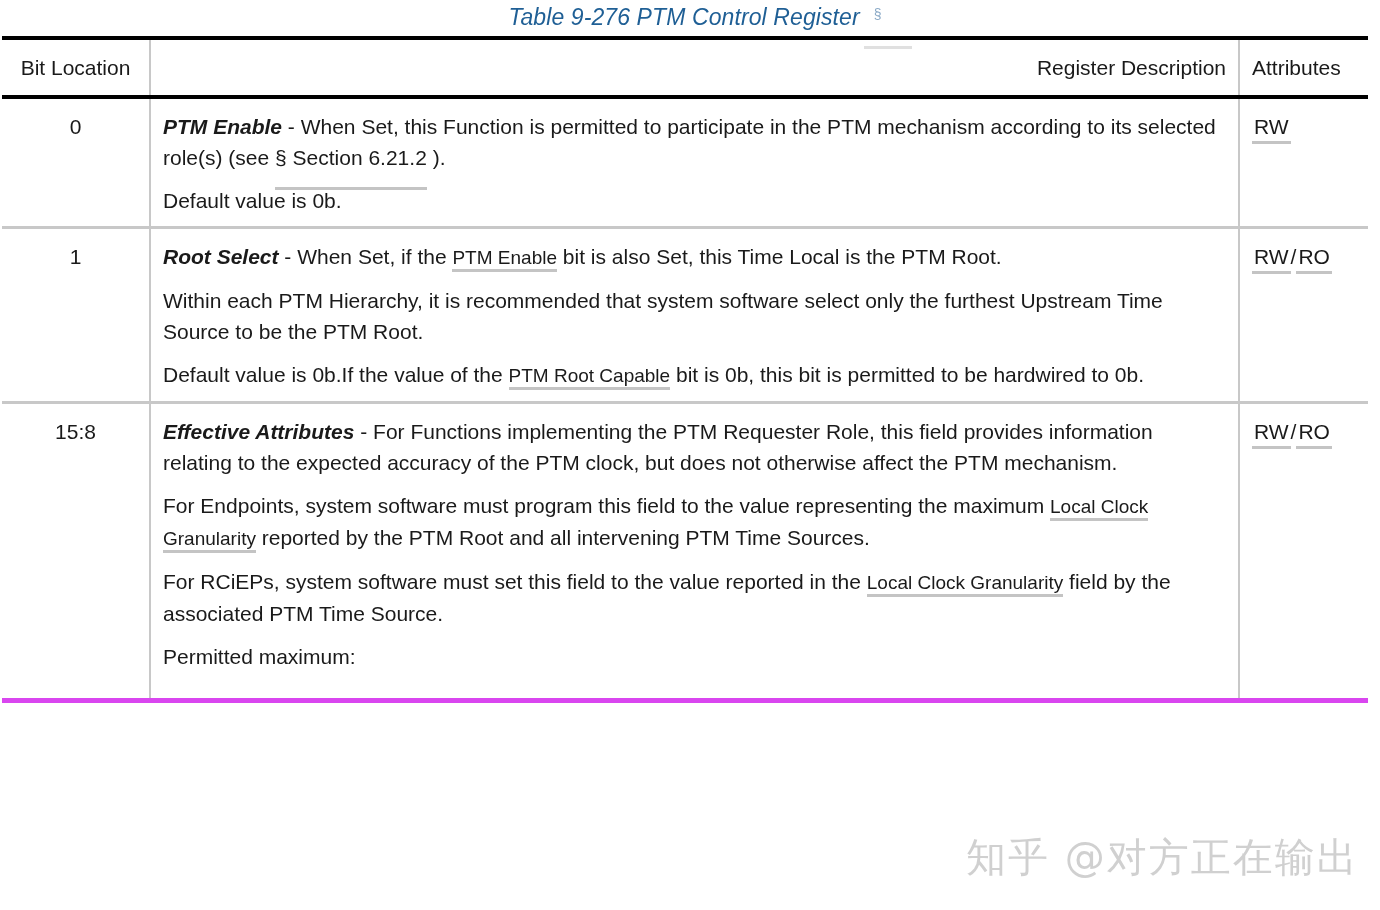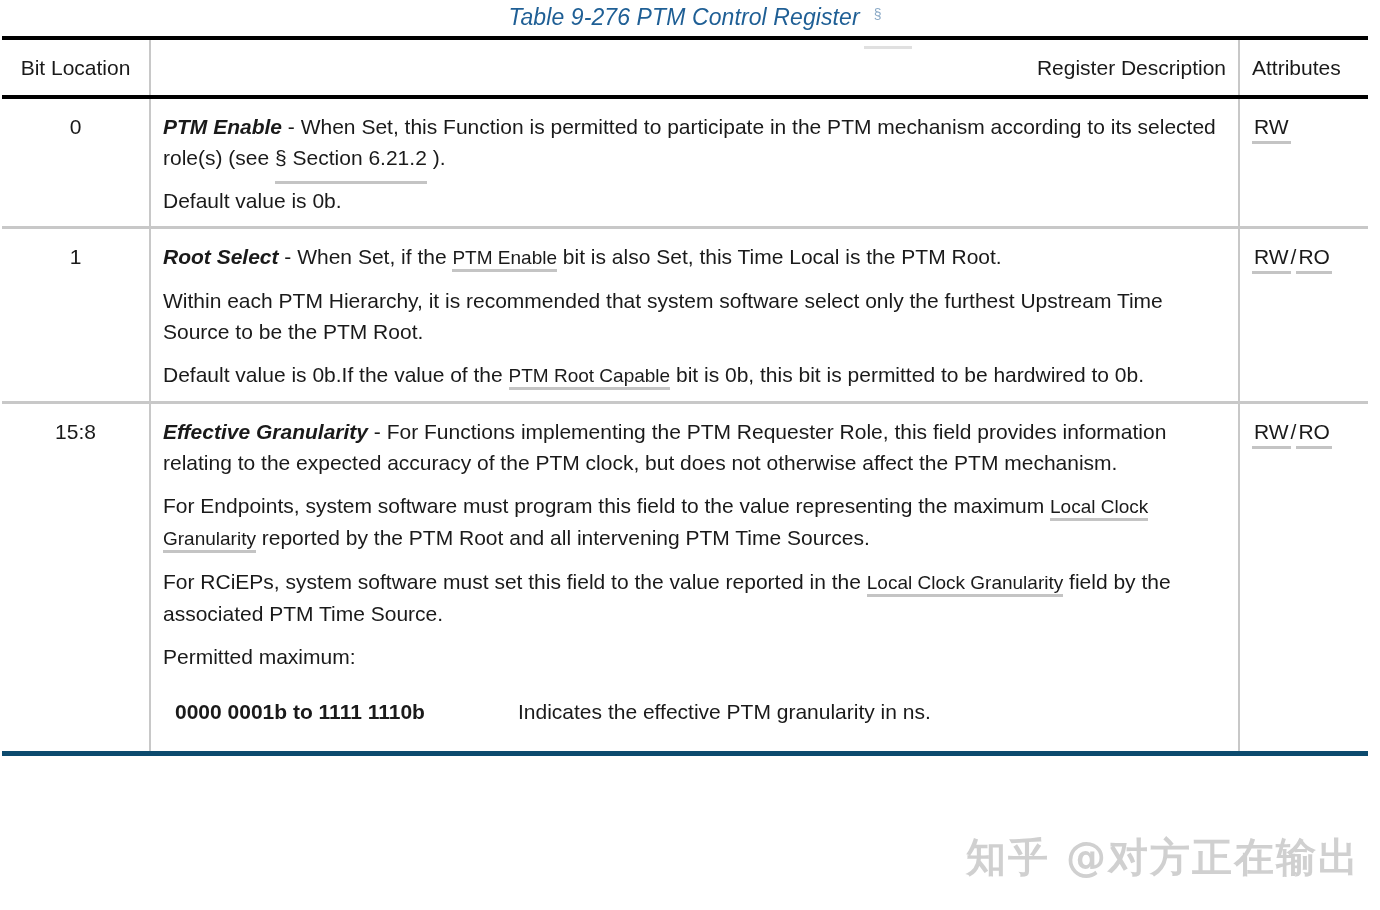--- a/index.html
+++ b/index.html
@@ -29,37 +29,37 @@
       border-top: 4px solid #000; border-bottom: 4px solid #000;
       vertical-align: middle;
     }
     table.reg thead th.bit { text-align: center; }
     table.reg thead th.attr { text-align: left; }
     table.reg td { vertical-align: top; padding: 12px 12px 10px 12px; }
     table.reg td.bit { text-align: center; }
     table.reg td.attr { text-align: left; }
     table.reg th + th, table.reg td + td { border-left: 2px solid #c8c8c8; }
     table.reg tbody tr + tr td { border-top: 3px solid #c8c8c8; }
-    table.reg tbody tr:last-child td { border-bottom: 5px solid #0c4a6e; }
+    table.reg tbody tr:last-child td { border-bottom: 5px solid #d946ef; }
     p { margin: 0 0 12px 0; }
     p:last-child { margin-bottom: 0; }
     .fname { font-weight: bold; font-style: italic; }
     .ref {
       font-size: 19px; text-decoration: none; color: #1a1a1a;
       border-bottom: 3px solid #c4c4c4; padding-bottom: 1px;
     }
-    .xref { color: #1a1a1a; border-bottom: 3px solid #c4c4c4; padding-bottom: 12px; }
+    .xref { color: #1a1a1a; border-bottom: 3px solid #c4c4c4; padding-bottom: 18px; }
     .attr-token { display: inline-block; border-bottom: 3px solid #c4c4c4; line-height: 28px; padding: 0 2px; }
     .attr-sep { display: inline-block; }
     .pv-table { margin: 6px 0 4px 0; border-collapse: collapse; }
     .pv-table td { border: none !important; padding: 0 0 12px 0; vertical-align: top; }
     .pv-table td.code { font-weight: bold; width: 319px; padding-left: 12px; }
     .watermark {
       position: absolute; left: 966px; top: 830px; font-size: 40px; color: rgba(150,150,150,0.45);
-      font-family: "DejaVu Sans", sans-serif; letter-spacing: 2px; pointer-events: none; font-weight: bold;
+      font-family: "DejaVu Sans", sans-serif; letter-spacing: 2px; pointer-events: none;
     }
   </style>
 </head>
 <body>
 
 <div class="caption">
   <span>Table 9-276 PTM Control Register</span><span class="sect">§</span>
 </div>
 <div class="caption-mark"></div>
 
@@ -97,30 +97,26 @@
         <p><span>Default value is 0b.If the value of the </span><span class="ref">PTM Root Capable</span><span> bit is 0b, this bit is permitted to be hardwired to 0b.</span></p>
       </td>
       <td class="attr">
         <span class="attr-token">RW</span><span class="attr-sep">/</span><span class="attr-token">RO</span>
       </td>
     </tr>
 
     <tr>
       <td class="bit">15:8</td>
       <td class="desc">
-        <p><span class="fname">Effective Granularity</span><span> - For Functions implementing the PTM Requester Role, this field provides information relating to the expected accuracy of the PTM clock, but does not otherwise affect the PTM mechanism.</span></p>
+        <p><span class="fname">Effective Attributes</span><span> - For Functions implementing the PTM Requester Role, this field provides information relating to the expected accuracy of the PTM clock, but does not otherwise affect the PTM mechanism.</span></p>
         <p><span>For Endpoints, system software must program this field to the value representing the maximum </span><span class="ref">Local Clock Granularity</span><span> reported by the PTM Root and all intervening PTM Time Sources.</span></p>
         <p><span>For RCiEPs, system software must set this field to the value reported in the </span><span class="ref">Local Clock Granularity</span><span> field by the associated PTM Time Source.</span></p>
         <p>Permitted maximum:</p>
         <table class="pv-table">
           <tbody>
-          <tr>
-            <td class="code">0000 0001b to 1111 1110b</td>
-            <td>Indicates the effective PTM granularity in ns.</td>
-          </tr>
         </tbody>
           </table>
       </td>
       <td class="attr">
         <span class="attr-token">RW</span><span class="attr-sep">/</span><span class="attr-token">RO</span>
       </td>
     </tr>
   </tbody>
 </table>
 

